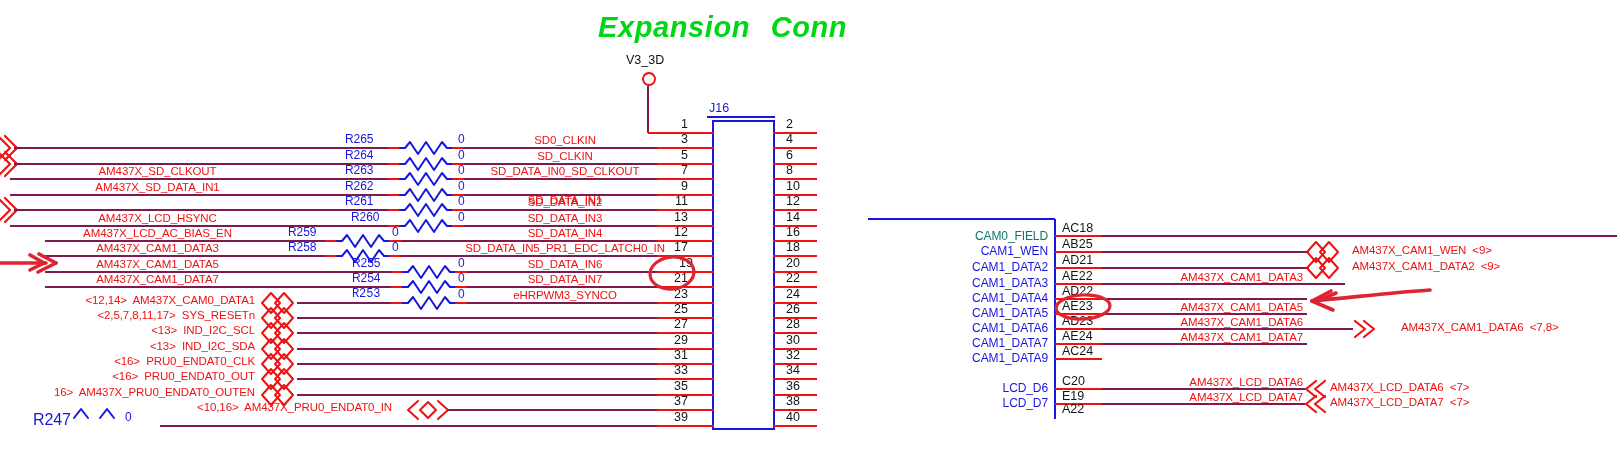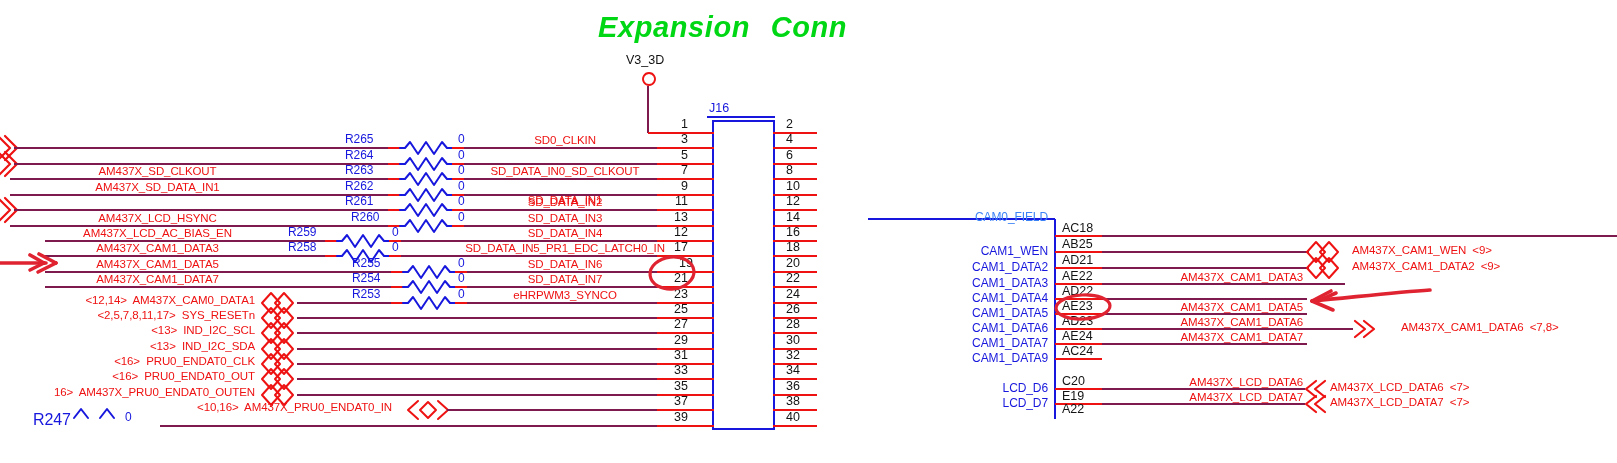--- a/index.html
+++ b/index.html
@@ -61,20 +61,21 @@
     </svg>
     <div class="lbl" style="left: 345px; top: 149px; width: 50px; color: rgb(23, 23, 221); font-size: 12px;">R264</div>
     <div class="lbl" style="left: 458px; top: 149px; width: 20px; color: rgb(23, 23, 221); font-size: 12px;">0</div>
     <div class="hline" style="left: 14px; top: 163px; width: 374px; height: 2px; background: rgb(126, 26, 77);"></div>
     <div class="hline" style="left: 388px; top: 163px; width: 12px; height: 2px; background: rgb(238, 18, 18);"></div>
     <svg width="52" height="16" style="position: absolute; left: 400px; top: 156px; overflow: visible;">
       <path d="M0,8 L5,8 L10,2 L18,14 L26,2 L34,14 L42,2 L47,8 L52,8" fill="none" stroke="#1717dd" stroke-width="2" stroke-linecap="round" stroke-linejoin="round"></path>
     </svg>
     <div class="hline" style="left: 452px; top: 163px; width: 12px; height: 2px; background: rgb(238, 18, 18);"></div>
     <div class="hline" style="left: 464px; top: 163px; width: 193px; height: 2px; background: rgb(126, 26, 77);"></div>
+    <div class="lbl" style="left: 430px; top: 150px; width: 270px; text-align: center; color: rgb(238, 18, 18);">SD_CLKIN</div>
     <div class="pinnum" style="left: 642px; top: 164px; width: 46px; text-align: right;">7</div>
     <div class="hline" style="left: 655px; top: 178px; width: 59px; height: 2px; background: rgb(238, 18, 18);"></div>
     <div class="pinnum" style="left: 786px; top: 164px; width: 40px;">8</div>
     <div class="hline" style="left: 773px; top: 178px; width: 44px; height: 2px; background: rgb(238, 18, 18);"></div>
     <div class="lbl" style="left: 35px; top: 165px; width: 245px; text-align: center; color: rgb(238, 18, 18);">AM437X_SD_CLKOUT</div>
     <div class="lbl" style="left: 345px; top: 164px; width: 50px; color: rgb(23, 23, 221); font-size: 12px;">R263</div>
     <div class="lbl" style="left: 458px; top: 164px; width: 20px; color: rgb(23, 23, 221); font-size: 12px;">0</div>
     <div class="hline" style="left: 10px; top: 178px; width: 378px; height: 2px; background: rgb(126, 26, 77);"></div>
     <div class="hline" style="left: 388px; top: 178px; width: 12px; height: 2px; background: rgb(238, 18, 18);"></div>
     <svg width="52" height="16" style="position: absolute; left: 400px; top: 171px; overflow: visible;">
@@ -193,21 +194,21 @@
     <div class="lbl" style="left: 430px; top: 273px; width: 270px; text-align: center; color: rgb(238, 18, 18);">SD_DATA_IN7</div>
     <div class="pinnum" style="left: 642px; top: 288px; width: 46px; text-align: right;">23</div>
     <div class="hline" style="left: 655px; top: 302px; width: 59px; height: 2px; background: rgb(238, 18, 18);"></div>
     <div class="pinnum" style="left: 786px; top: 288px; width: 40px;">24</div>
     <div class="hline" style="left: 773px; top: 302px; width: 44px; height: 2px; background: rgb(238, 18, 18);"></div>
     <svg width="36" height="24" style="position: absolute; left: 261px; top: 291px; overflow: visible;">
       <path d="M1,12 L10,2 L19,12 L10,22 Z" fill="none" stroke="#ee1212" stroke-width="2" stroke-linecap="round" stroke-linejoin="round"></path>
       <path d="M14,12 L23,2 L32,12 L23,22 Z" fill="none" stroke="#ee1212" stroke-width="2" stroke-linecap="round" stroke-linejoin="round"></path>
     </svg>
     <div class="lbl" style="left: -45px; top: 294px; width: 300px; text-align: right; color: rgb(238, 18, 18);">&lt;12,14&gt;  AM437X_CAM0_DATA1</div>
-    <div class="lbl" style="left: 352px; top: 288px; width: 50px; color: rgb(23, 23, 221); font-size: 12px;">R253</div>
+    <div class="lbl" style="left: 352px; top: 288px; width: 50px; color: rgb(23, 23, 221); font-size: 12px; font-family: Liberation Mono, monospace;">R253</div>
     <div class="lbl" style="left: 458px; top: 288px; width: 20px; color: rgb(23, 23, 221); font-size: 12px;">0</div>
     <div class="hline" style="left: 297px; top: 302px; width: 94px; height: 2px; background: rgb(126, 26, 77);"></div>
     <div class="hline" style="left: 391px; top: 302px; width: 12px; height: 2px; background: rgb(238, 18, 18);"></div>
     <svg width="52" height="16" style="position: absolute; left: 403px; top: 295px; overflow: visible;">
       <path d="M0,8 L5,8 L10,2 L18,14 L26,2 L34,14 L42,2 L47,8 L52,8" fill="none" stroke="#1717dd" stroke-width="2" stroke-linecap="round" stroke-linejoin="round"></path>
     </svg>
     <div class="hline" style="left: 455px; top: 302px; width: 12px; height: 2px; background: rgb(238, 18, 18);"></div>
     <div class="hline" style="left: 467px; top: 302px; width: 190px; height: 2px; background: rgb(126, 26, 77);"></div>
     <div class="lbl" style="left: 430px; top: 289px; width: 270px; text-align: center; color: rgb(238, 18, 18);">eHRPWM3_SYNCO</div>
     <div class="pinnum" style="left: 642px; top: 303px; width: 46px; text-align: right;">25</div>
@@ -287,21 +288,21 @@
     <div class="hline" style="left: 773px; top: 425px; width: 44px; height: 2px; background: rgb(238, 18, 18);"></div>
     <div class="lbl" style="left: 33px; top: 411px; width: 50px; color: rgb(23, 23, 221); font-size: 16px;">R247</div>
     <div class="lbl" style="left: 125px; top: 411px; width: 20px; color: rgb(23, 23, 221); font-size: 12px;">0</div>
     <svg width="48" height="16" style="position: absolute; left: 70px; top: 405px; overflow: visible;">
       <path d="M4,13 L11,4 L18,13" fill="none" stroke="#1717dd" stroke-width="2" stroke-linecap="round" stroke-linejoin="round"></path>
       <path d="M30,13 L37,4 L44,13" fill="none" stroke="#1717dd" stroke-width="2" stroke-linecap="round" stroke-linejoin="round"></path>
     </svg>
     <div class="hline" style="left: 160px; top: 425px; width: 497px; height: 2px; background: rgb(126, 26, 77);"></div>
     <div class="hline" style="left: 868px; top: 218px; width: 187px; height: 2px; background: rgb(23, 23, 221);"></div>
     <div class="vline" style="left: 1054px; top: 219px; width: 2px; height: 200px; background: rgb(23, 23, 221);"></div>
-    <div class="lbl" style="left: 880px; top: 211px; width: 168px; text-align: right; color: #3b82f6; font-size: 12px;">CAM0_FIELD</div>
+    <div class="lbl" style="left: 880px; top: 230px; width: 168px; text-align: right; color: #0f766e; font-size: 12px;">CAM0_FIELD</div>
     <div class="pinnum" style="left: 1062px; top: 222px; width: 46px;">AC18</div>
     <div class="hline" style="left: 1055px; top: 235px; width: 47px; height: 2px; background: rgb(238, 18, 18);"></div>
     <div class="hline" style="left: 1102px; top: 235px; width: 515px; height: 2px; background: rgb(126, 26, 77);"></div>
     <div class="lbl" style="left: 880px; top: 245px; width: 168px; text-align: right; color: rgb(23, 23, 221); font-size: 12px;">CAM1_WEN</div>
     <div class="pinnum" style="left: 1062px; top: 238px; width: 46px;">AB25</div>
     <div class="hline" style="left: 1055px; top: 251px; width: 47px; height: 2px; background: rgb(238, 18, 18);"></div>
     <div class="hline" style="left: 1102px; top: 251px; width: 207px; height: 2px; background: rgb(126, 26, 77);"></div>
     <svg width="36" height="24" style="position: absolute; left: 1306px; top: 240px; overflow: visible;">
       <path d="M1,12 L10,2 L19,12 L10,22 Z" fill="none" stroke="#ee1212" stroke-width="2" stroke-linecap="round" stroke-linejoin="round"></path>
       <path d="M14,12 L23,2 L32,12 L23,22 Z" fill="none" stroke="#ee1212" stroke-width="2" stroke-linecap="round" stroke-linejoin="round"></path>

